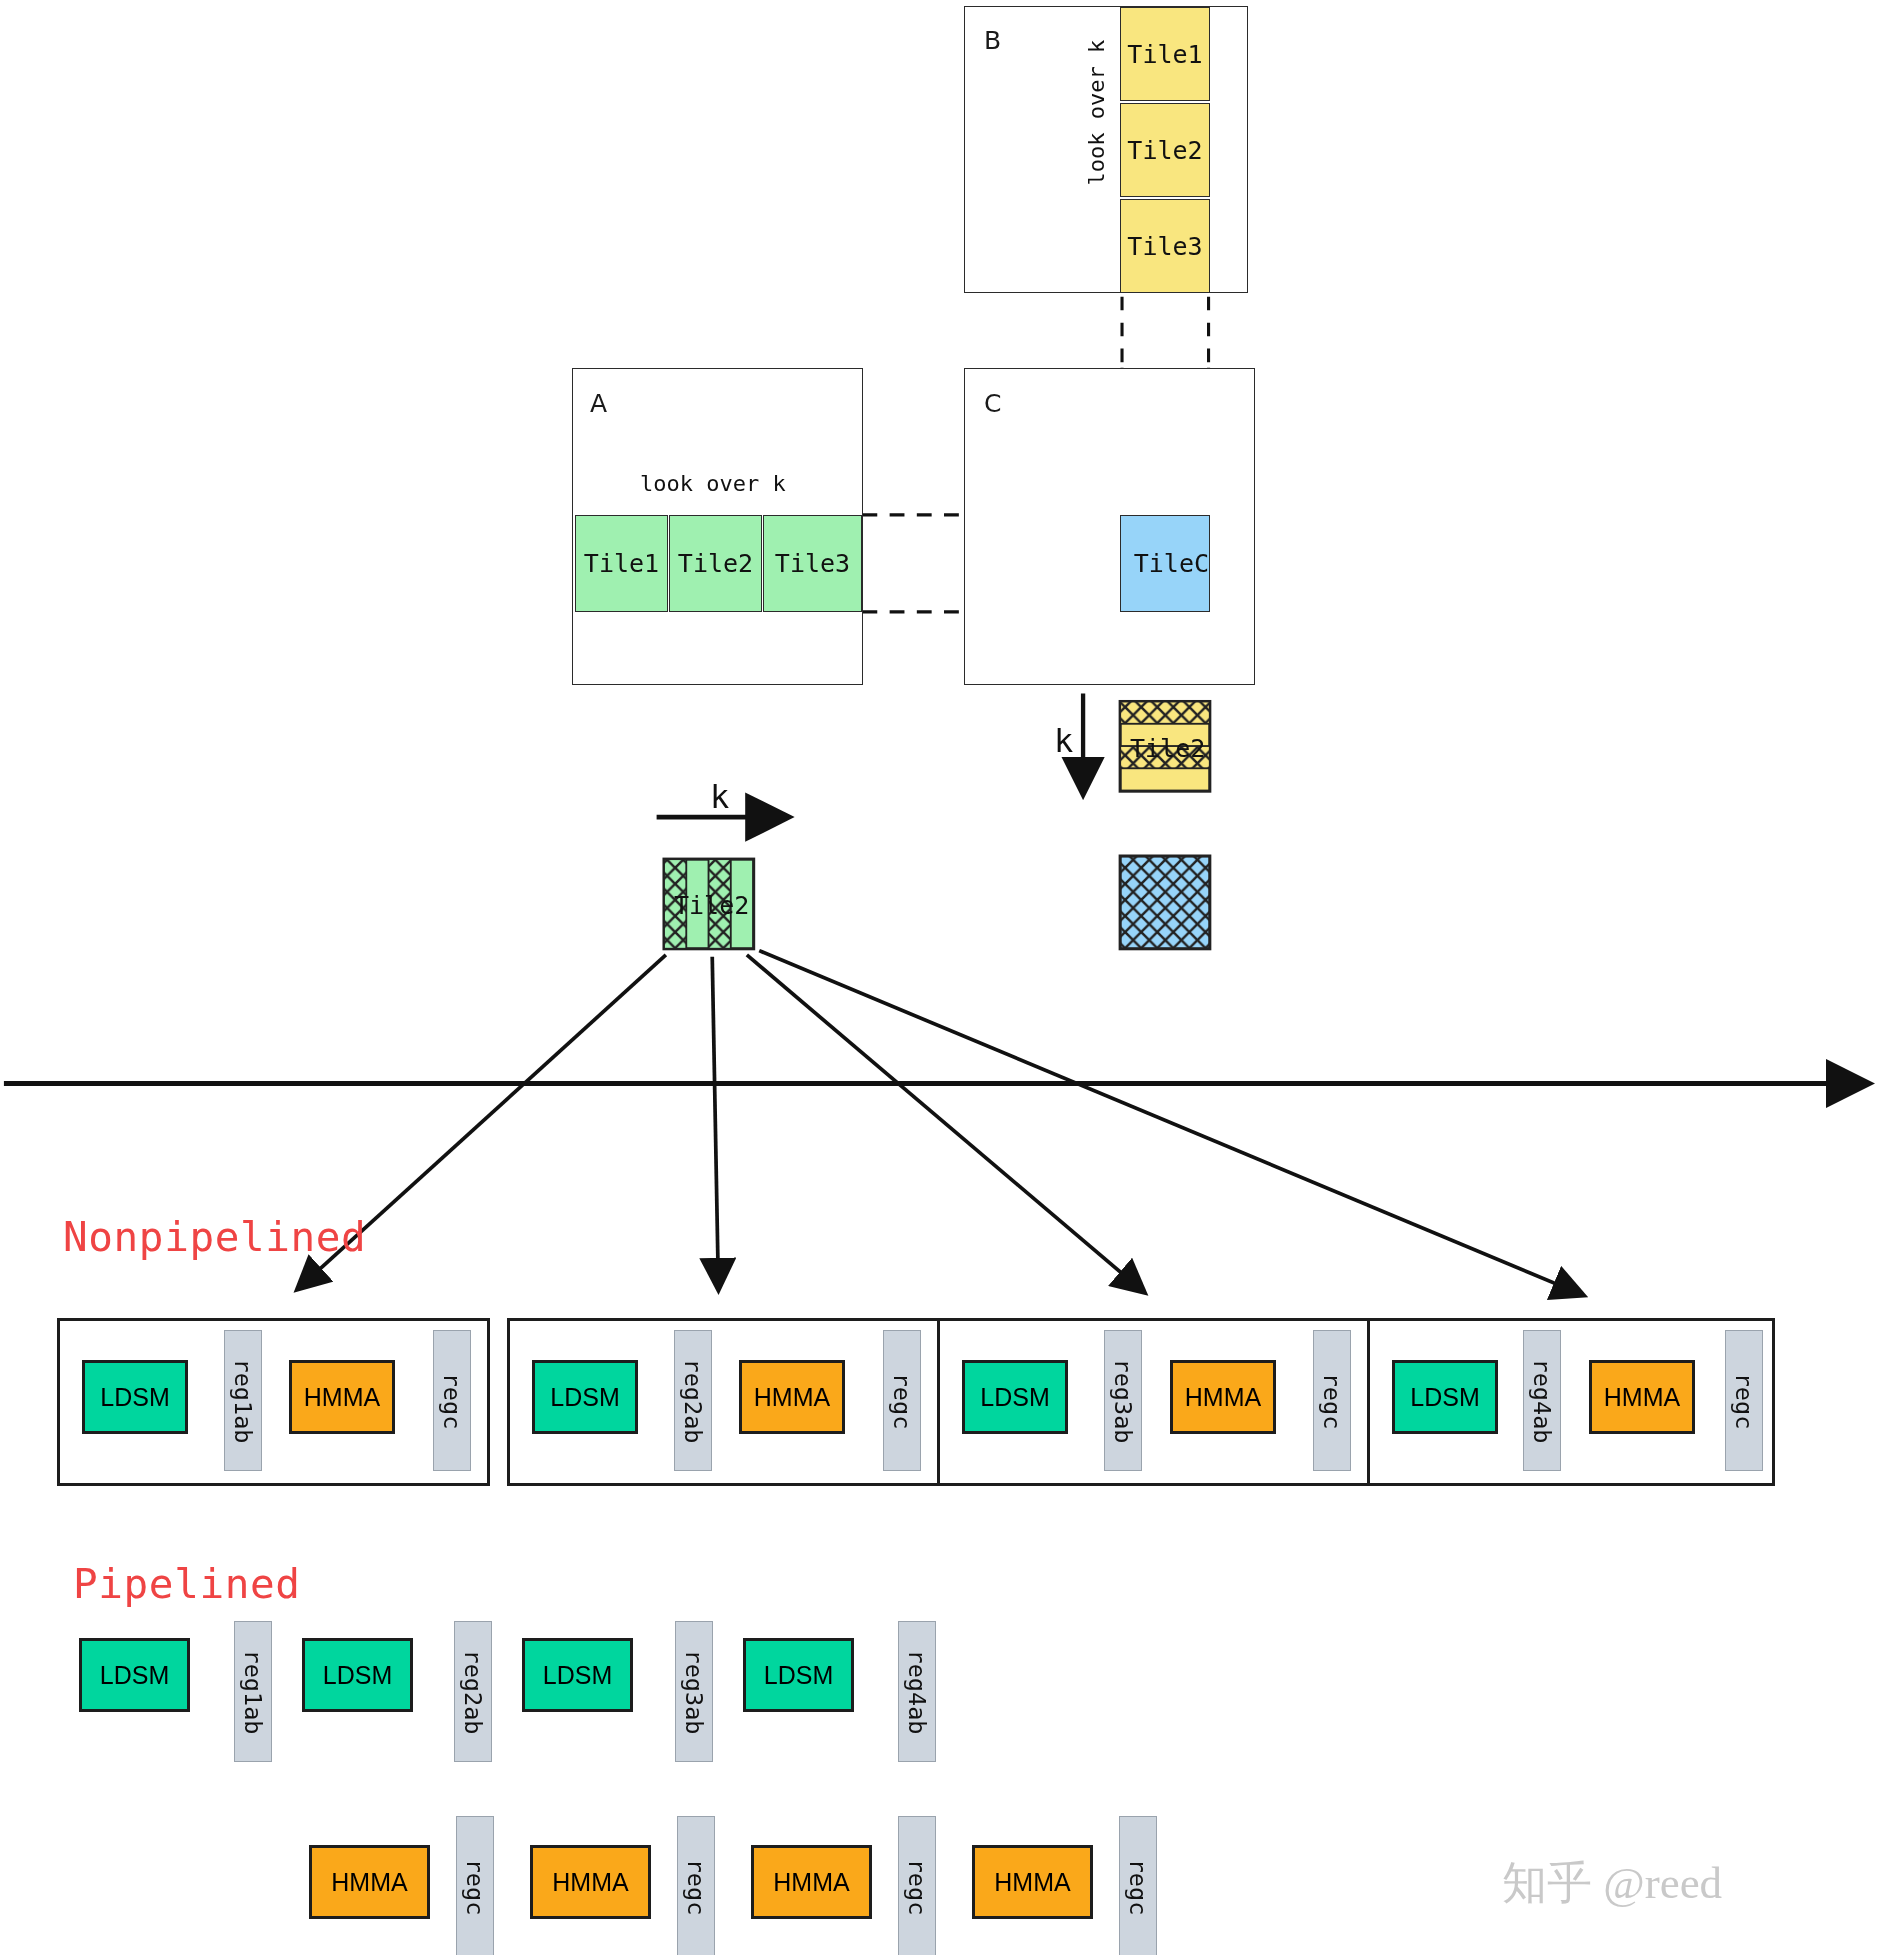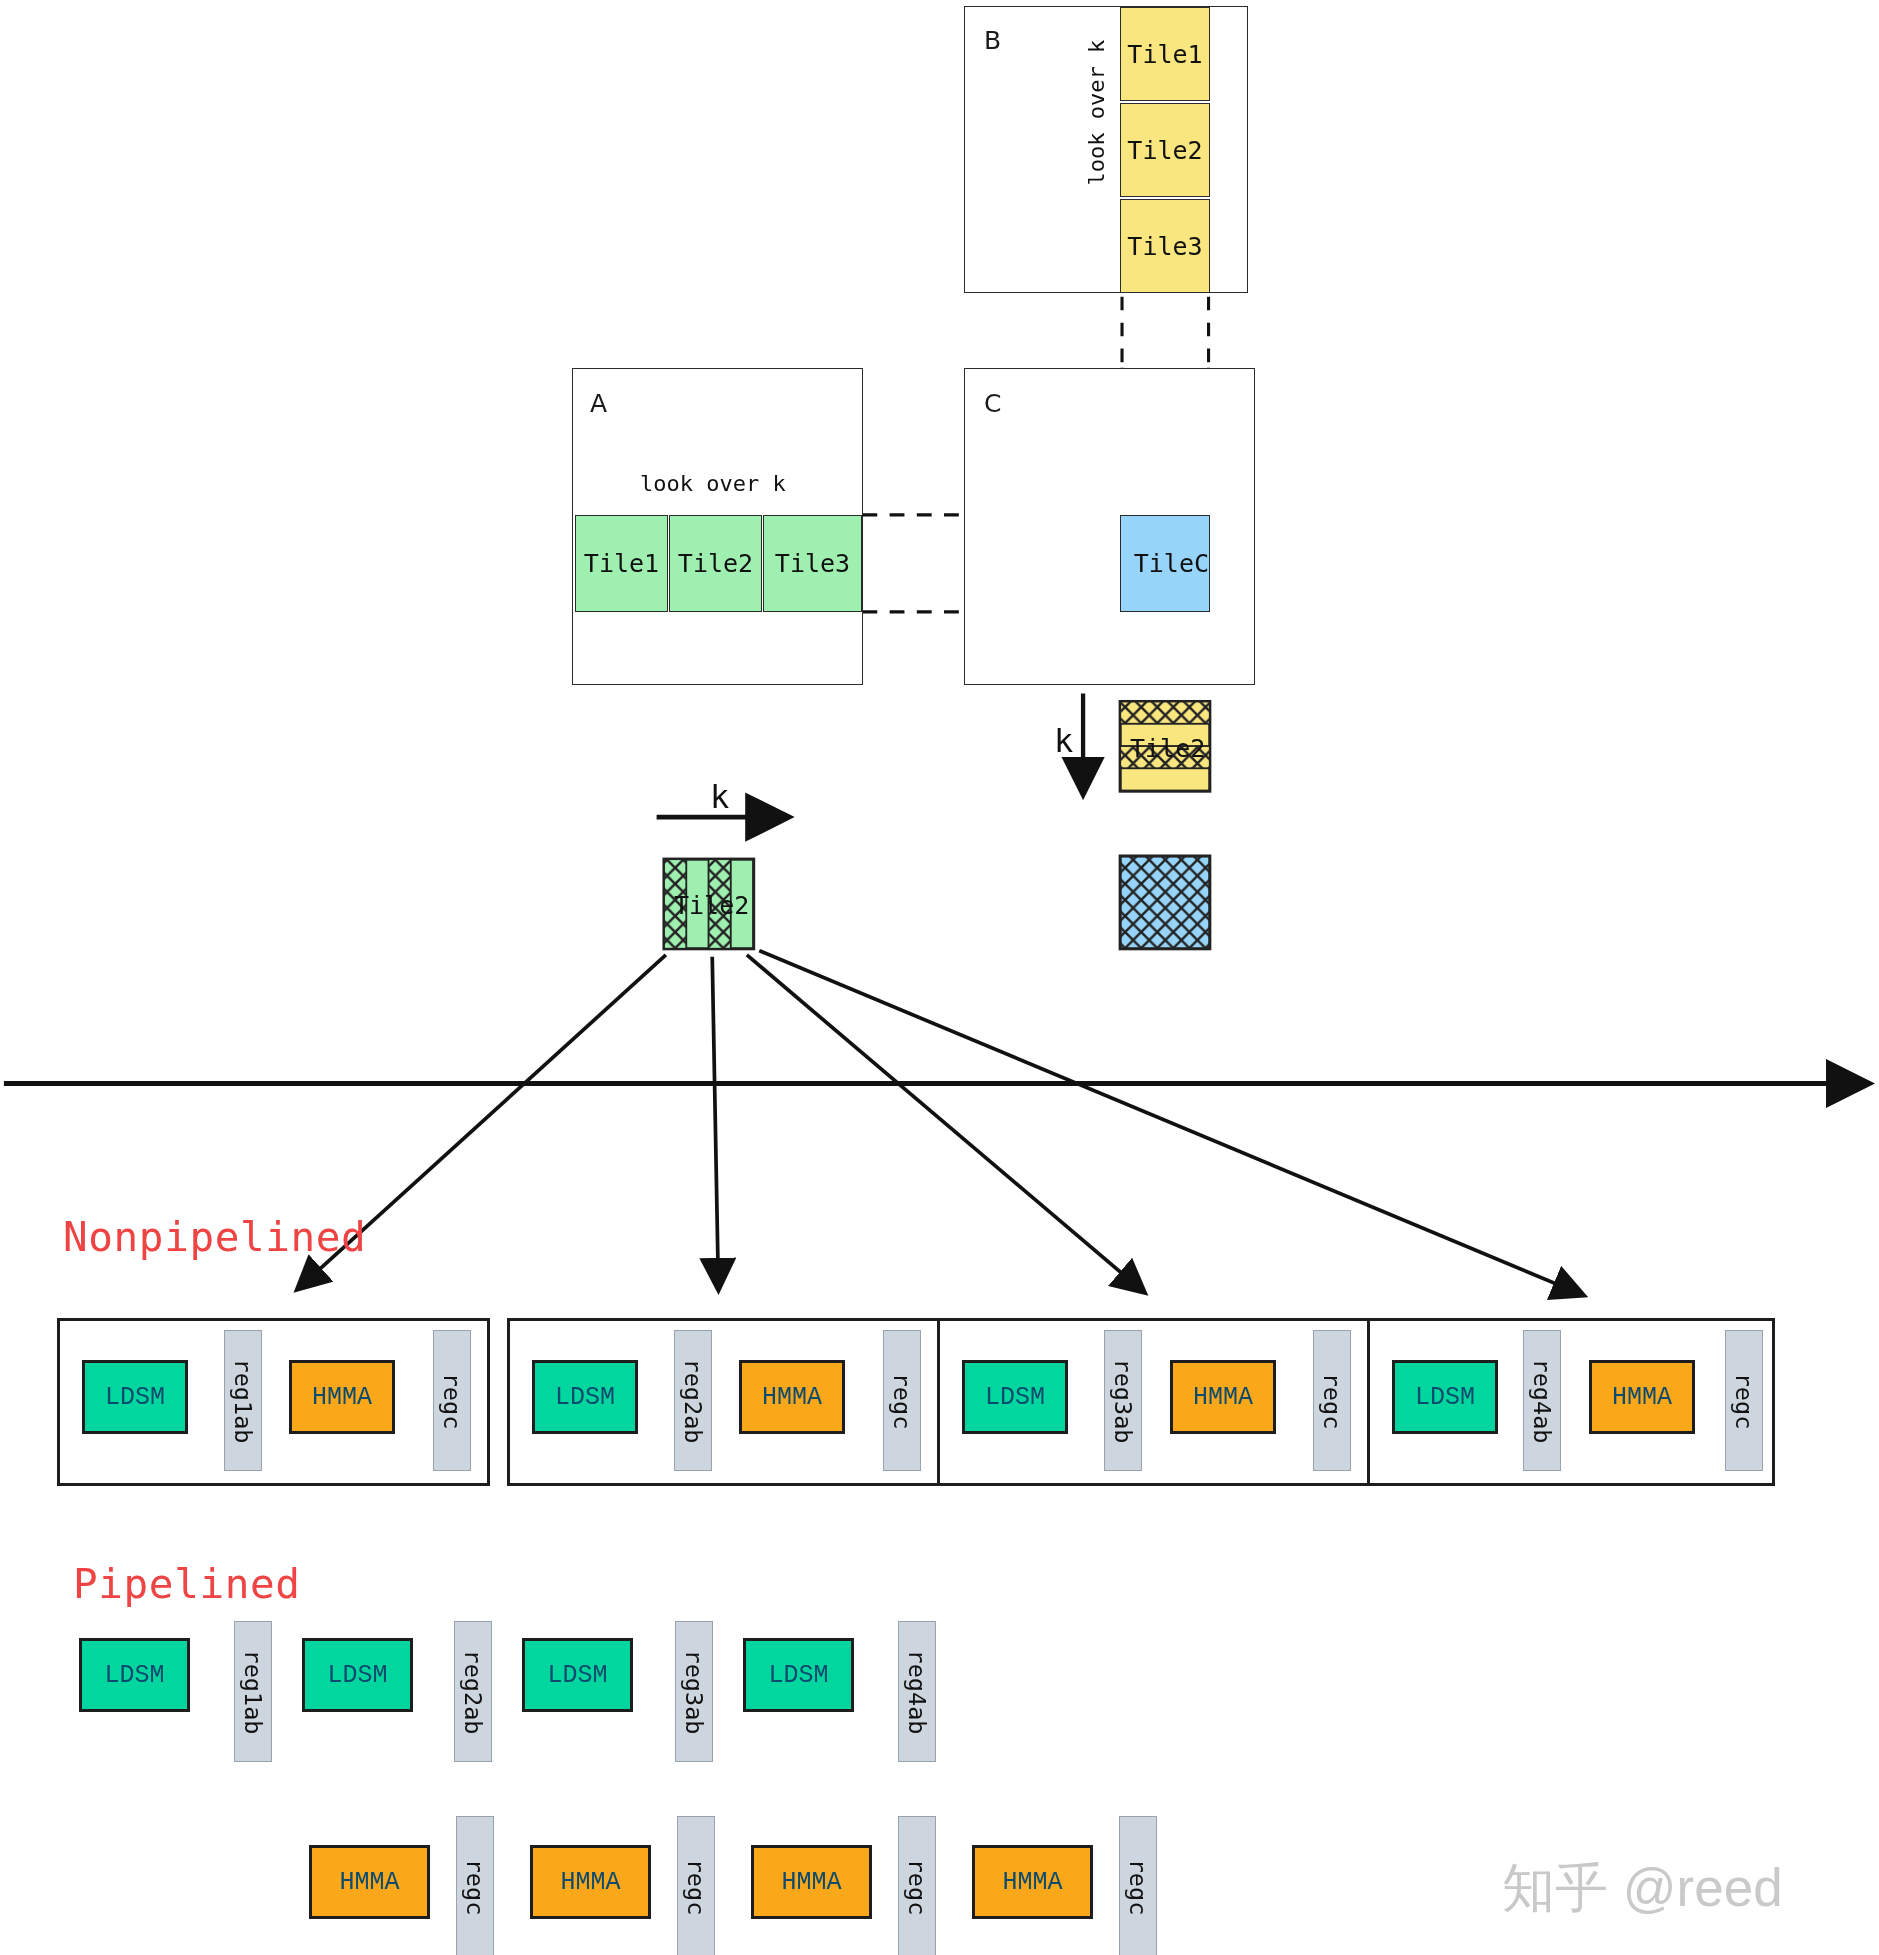--- a/index.html
+++ b/index.html
@@ -16,24 +16,24 @@
   .cellb{position:absolute;background:#97D4F9;border:1.9px solid #2b2b2b;box-sizing:border-box;
          display:flex;align-items:center;justify-content:flex-end;}
   .vrot{transform:rotate(-90deg);transform-origin:center center;white-space:nowrap;}
   .hgroup{position:absolute;border:3.1px solid #1d1d1d;background:#fff;box-sizing:border-box;}
   .ldsm{position:absolute;background:#00D69E;border:3.1px solid #1d1d1d;box-sizing:border-box;
         display:flex;align-items:center;justify-content:center;}
   .hmma{position:absolute;background:#FAA81A;border:3.1px solid #1d1d1d;box-sizing:border-box;
         display:flex;align-items:center;justify-content:center;}
   .reg{position:absolute;background:#CDD5DE;border:1.9px solid #9aa3ad;box-sizing:border-box;
        display:flex;align-items:center;justify-content:center;}
-  .blocktxt{font-size:25px;color:#0c4a6e;font-family:Liberation Mono, monospace;}
+  .blocktxt{font-size:25px;color:#000000;font-family:Liberation Sans, sans-serif;}
   .regtxt{font-size:23.5px;color:#111;white-space:nowrap;transform:rotate(90deg);}
   .sect{position:absolute;font-size:41px;color:#ef4444;letter-spacing:0.6px;text-align:right;}
-  .wm{position:absolute;font-size:53px;color:#c9c9c9;font-family:Liberation Sans, sans-serif;white-space:nowrap;}
+  .wm{position:absolute;font-size:45px;color:#c9c9c9;font-family:Liberation Serif, serif;white-space:nowrap;}
   svg{position:absolute;overflow:visible;}
 </style>
 </head>
 <body>
 
 <svg width="1880" height="1955" style="left:0;top:0;" viewBox="0 0 3041 3163">
   <defs>
     <pattern id="hatchG" width="26" height="26" patternUnits="userSpaceOnUse">
       <rect width="26" height="26" fill="#9FF0B0"></rect>
       <path d="M0,0 l26,26 M26,0 l-26,26" stroke="#222" stroke-width="4"></path>

